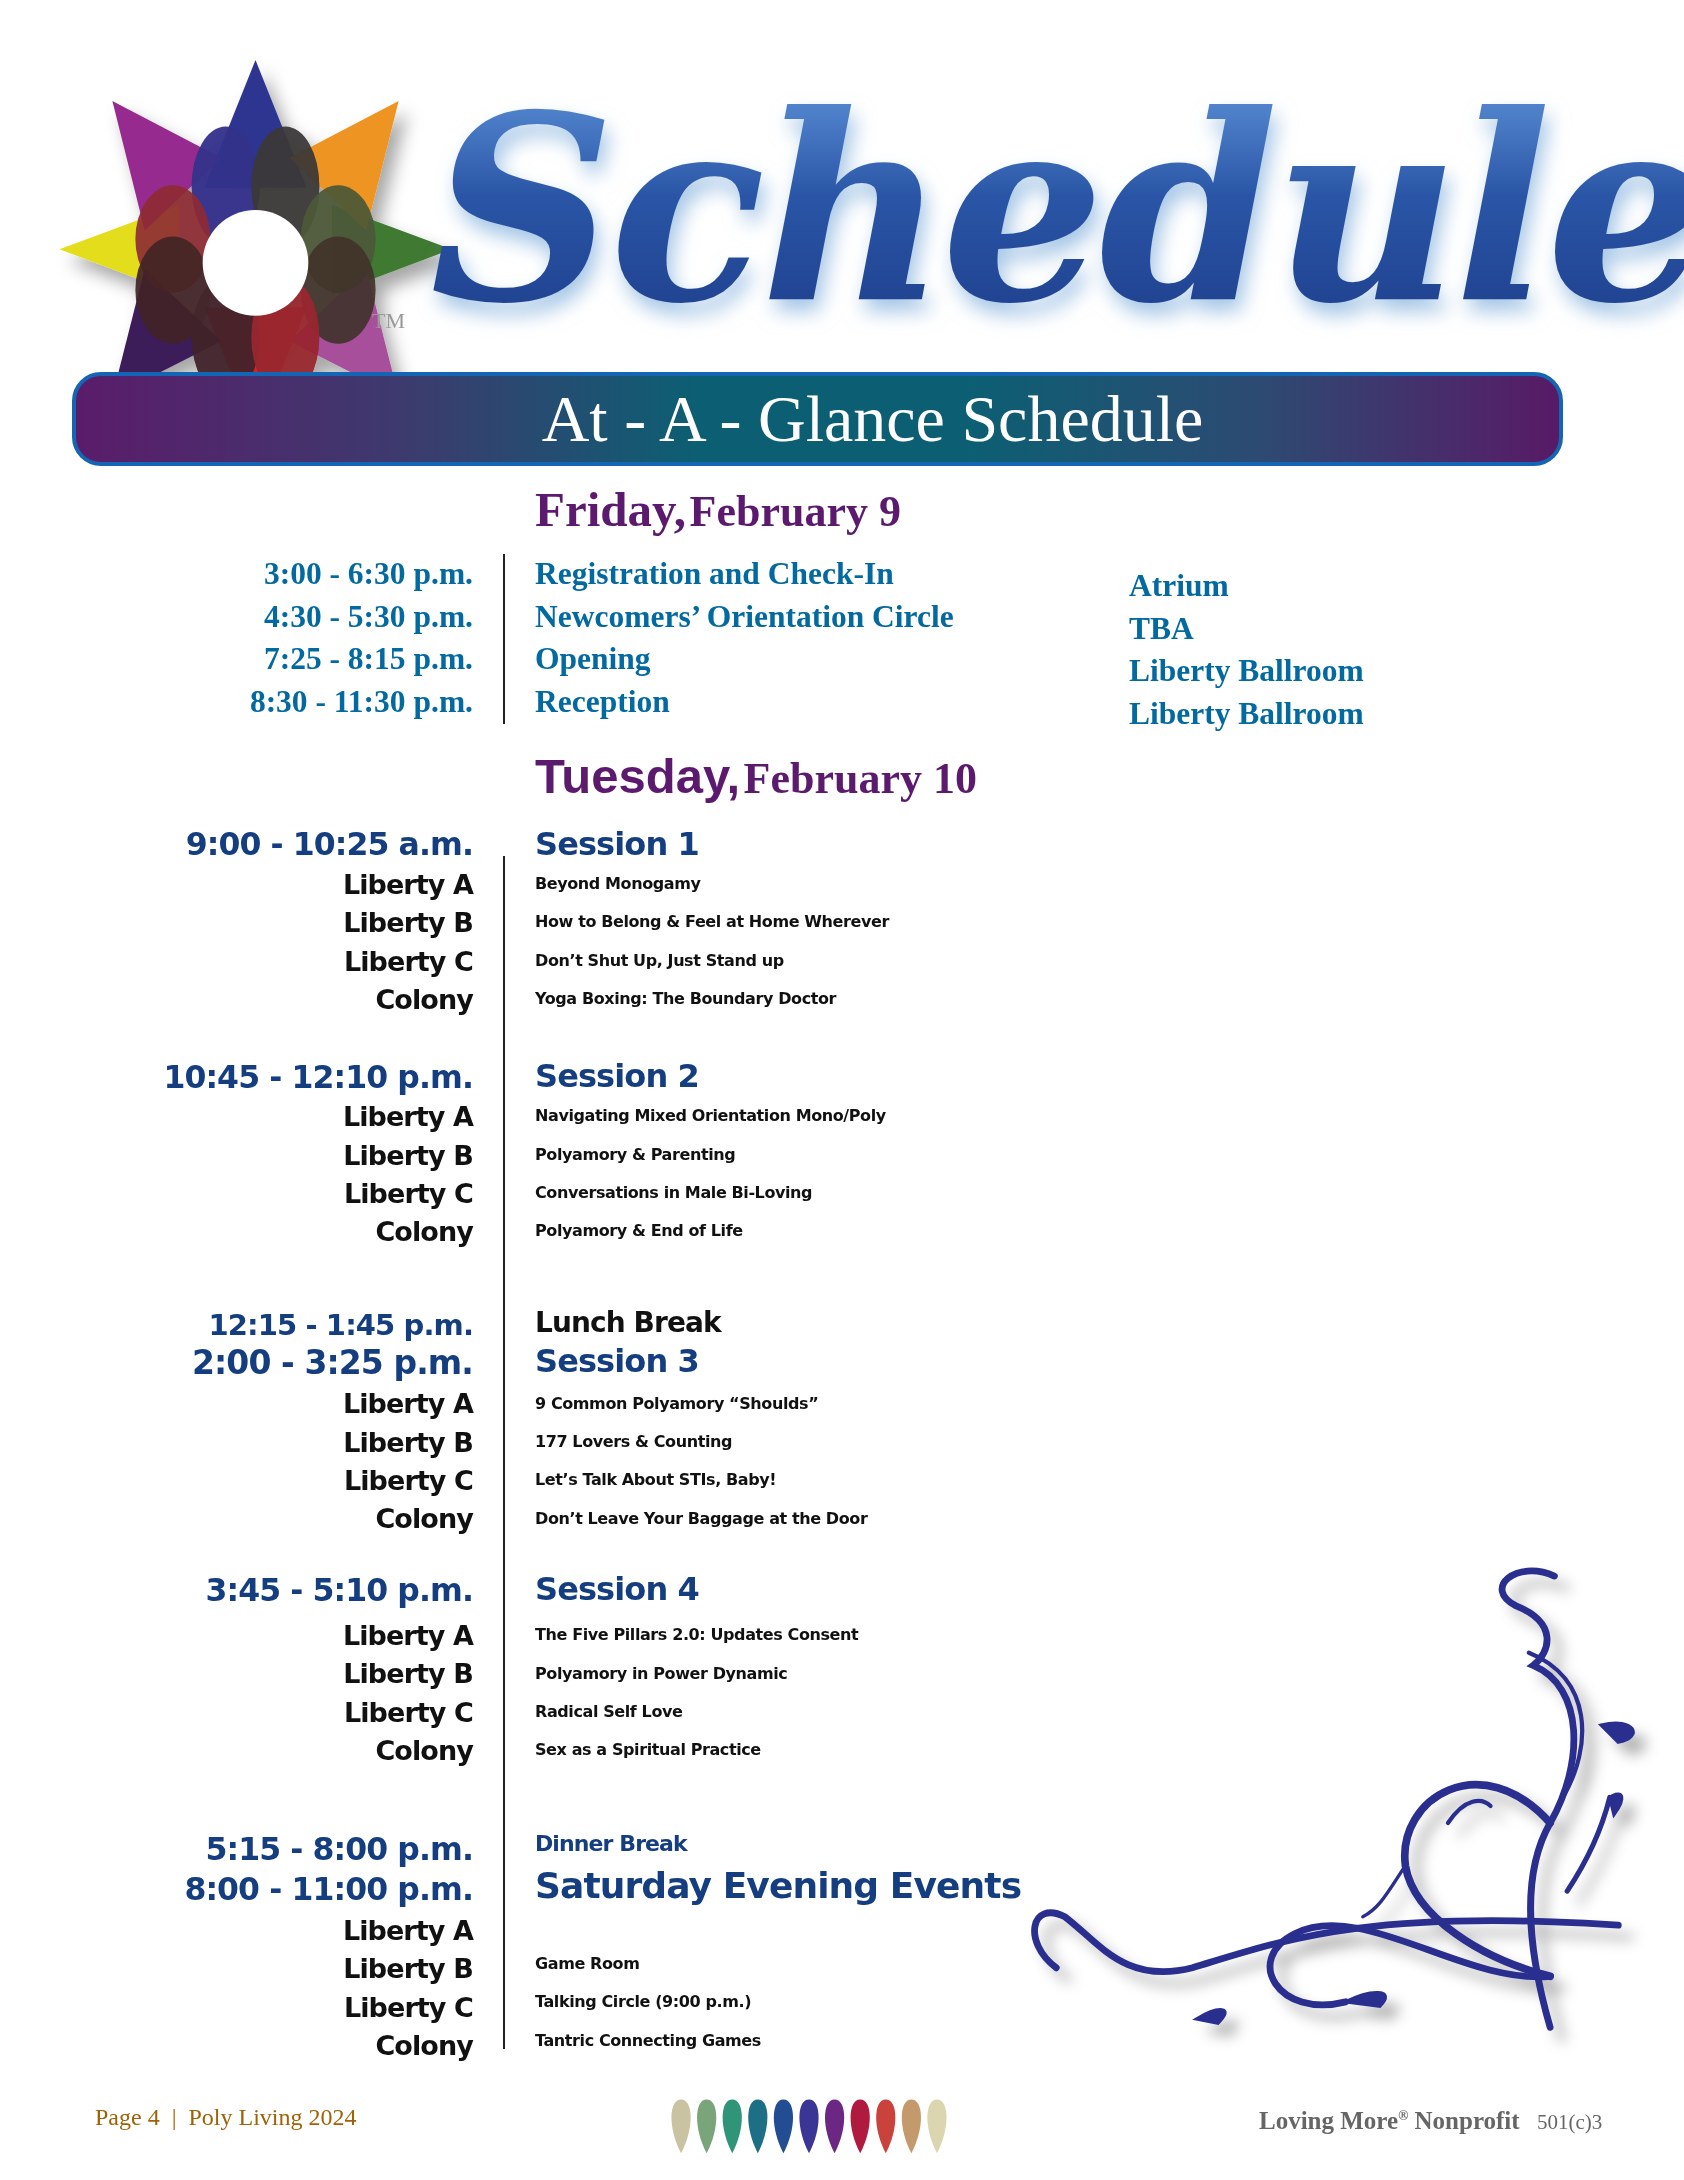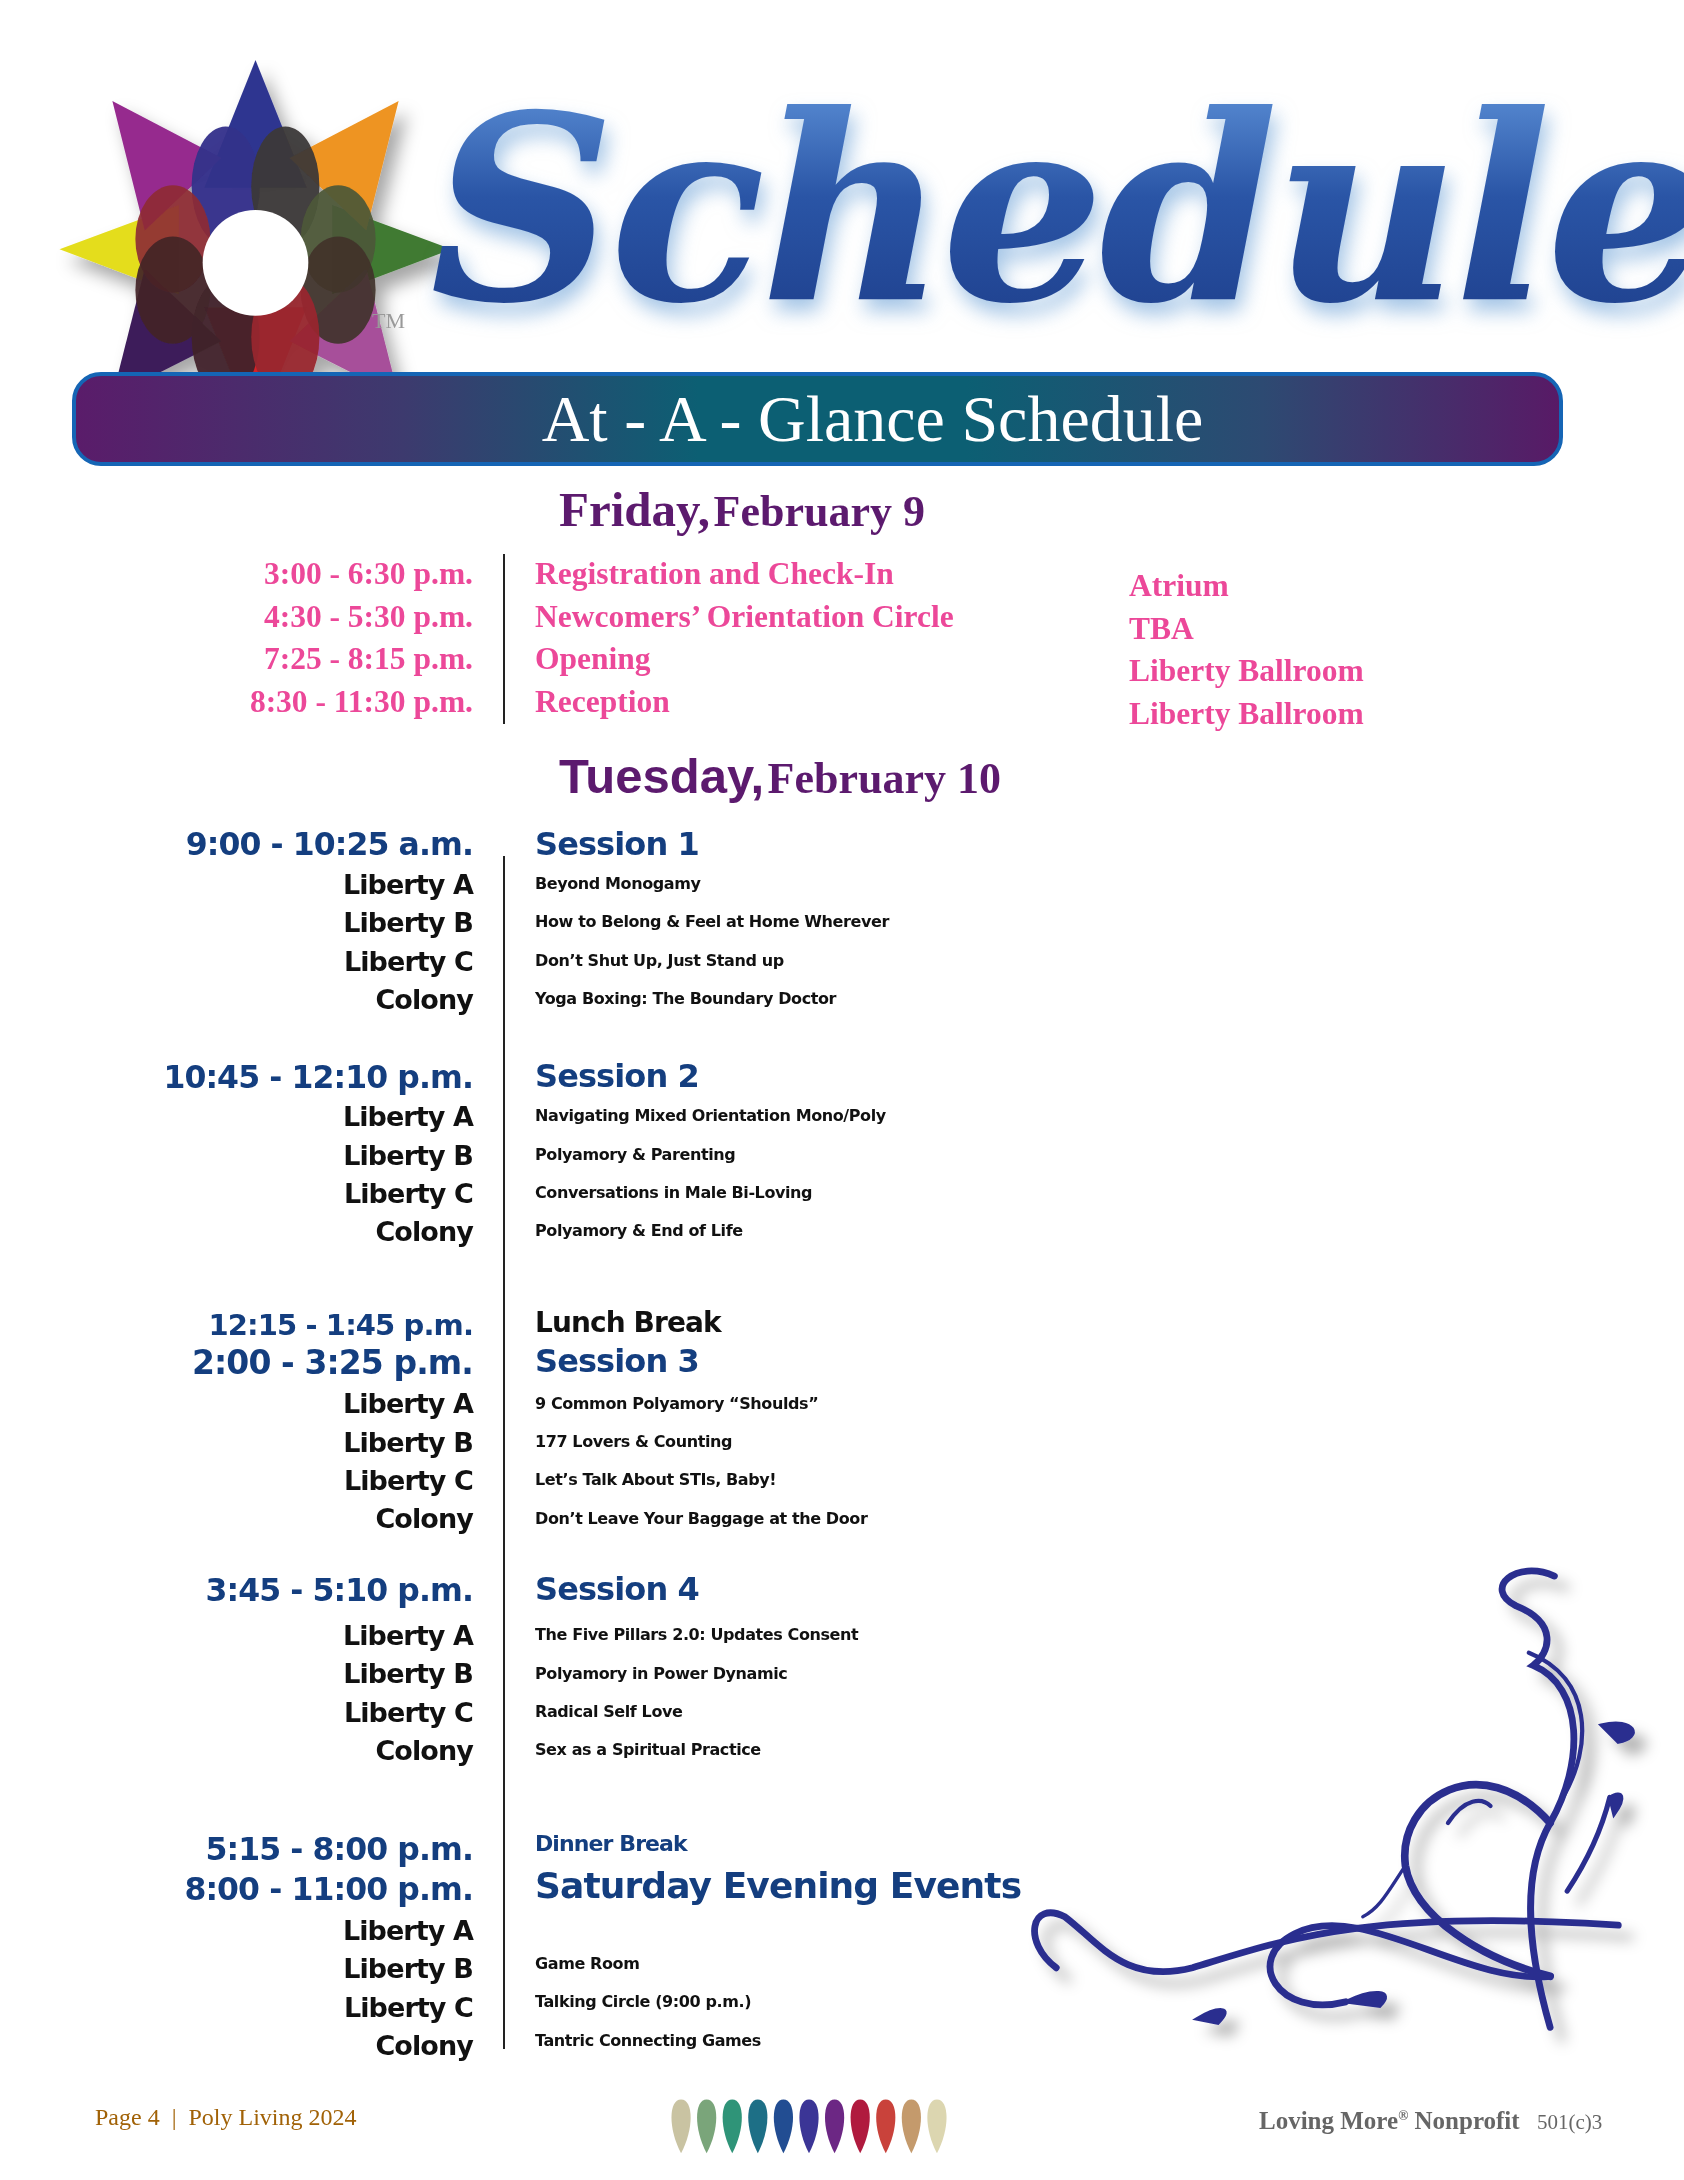--- a/index.html
+++ b/index.html
@@ -26,26 +26,26 @@
     border:4.3px solid #1565b5; box-sizing:border-box;
     background:linear-gradient(90deg,#5a1c6a 0%,#3d3a6e 22%,#0c5f73 42%,#0c5f73 60%,#2d4a72 80%,#581a66 100%);
   }
   .banner-text {
     left:0; top:372px; width:1685px; text-align:center; font-family:"Liberation Serif", serif;
     font-size:66px; line-height:94px; color:#ffffff; padding-left:60px; box-sizing:border-box;
   }
 
   
   .day { font-family:"Liberation Serif", serif; font-weight:bold; color:#5c1a6e; }
-  .day .d1 { font-size:49px;margin-left:24px; }
+  .day .d1 { font-size:49px; }
   .day .d2 { font-size:44px; }
   .sat .d1 { font-family:"Liberation Sans", sans-serif; font-size:49px; }
 
   
-  .fri-row { position:absolute; height:43px; font-family:"Liberation Serif", serif; font-weight:bold; font-size:31.5px; color:#ec4899; line-height:43px; }
+  .fri-row { position:absolute; height:43px; font-family:"Liberation Serif", serif; font-weight:bold; font-size:31.5px; color:#0369a1; line-height:43px; }
   .fri-time { right:1212px; text-align:right; }
   .fri-event { left:535px; }
   .fri-loc { left:1129px;margin-top:12px; }
 
   .vline { position:absolute; width:1.7px; background:#222; left:503px; }
 
   
   .tm-blue { position:absolute; text-align:right; right:1212px; font-family:"DejaVu Sans", sans-serif; font-weight:bold; color:#143e7f; font-size:31.5px; letter-spacing:-0.9px; }
   .room { position:absolute; text-align:right; right:1212px; font-family:"DejaVu Sans", sans-serif; font-weight:bold; color:#111; font-size:27px; letter-spacing:-0.9px; }
   .sess { position:absolute; left:535px; font-family:"DejaVu Sans", sans-serif; font-weight:bold; color:#143e7f; font-size:32px; letter-spacing:-0.9px; }

